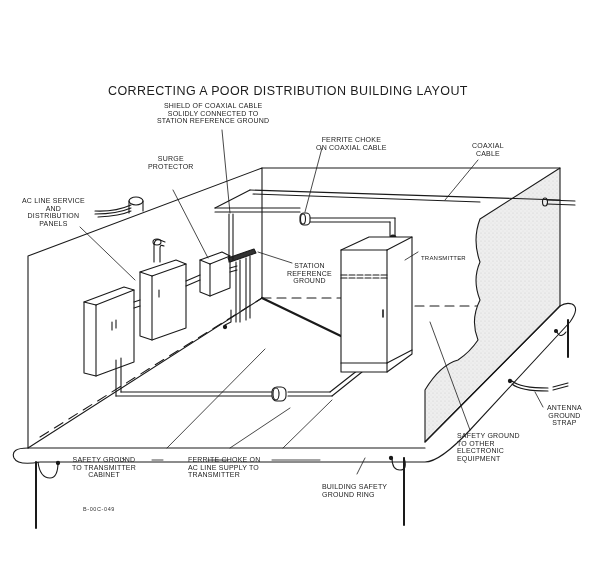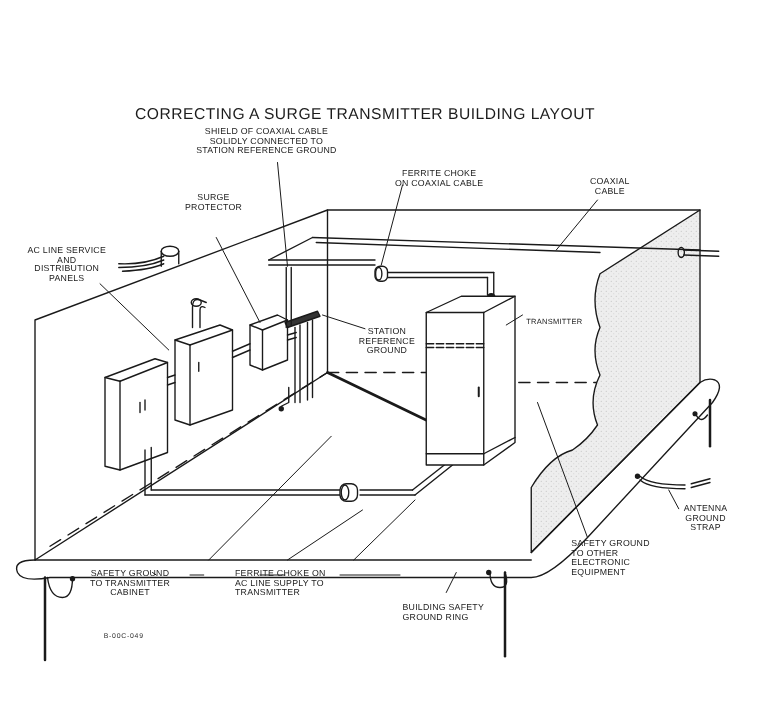--- a/index.html
+++ b/index.html
@@ -186,21 +186,21 @@
       <line x1="122" y1="458" x2="125" y2="460"></line>
       <line x1="152" y1="460" x2="163" y2="460"></line>
       <line x1="167" y1="448" x2="265" y2="349"></line>
       <line x1="208" y1="460" x2="228" y2="460"></line>
       <line x1="272" y1="460" x2="320" y2="460"></line>
       <line x1="365" y1="458" x2="357" y2="474"></line>
     </g>
   </g>
 </svg>
 
-<div class="title">CORRECTING A SURGE TRANSMITTER BUILDING LAYOUT</div>
+<div class="title">CORRECTING A POOR DISTRIBUTION BUILDING LAYOUT</div>
 
 <div class="lbl" style="left:157px;top:102px;">SHIELD OF COAXIAL CABLE
 SOLIDLY CONNECTED TO
 STATION REFERENCE GROUND</div>
 <div class="lbl" style="left:316px;top:136px;">FERRITE CHOKE
 ON COAXIAL CABLE</div>
 <div class="lbl" style="left:472px;top:142px;">COAXIAL
 CABLE</div>
 <div class="lbl" style="left:148px;top:155px;">SURGE
 PROTECTOR</div>

